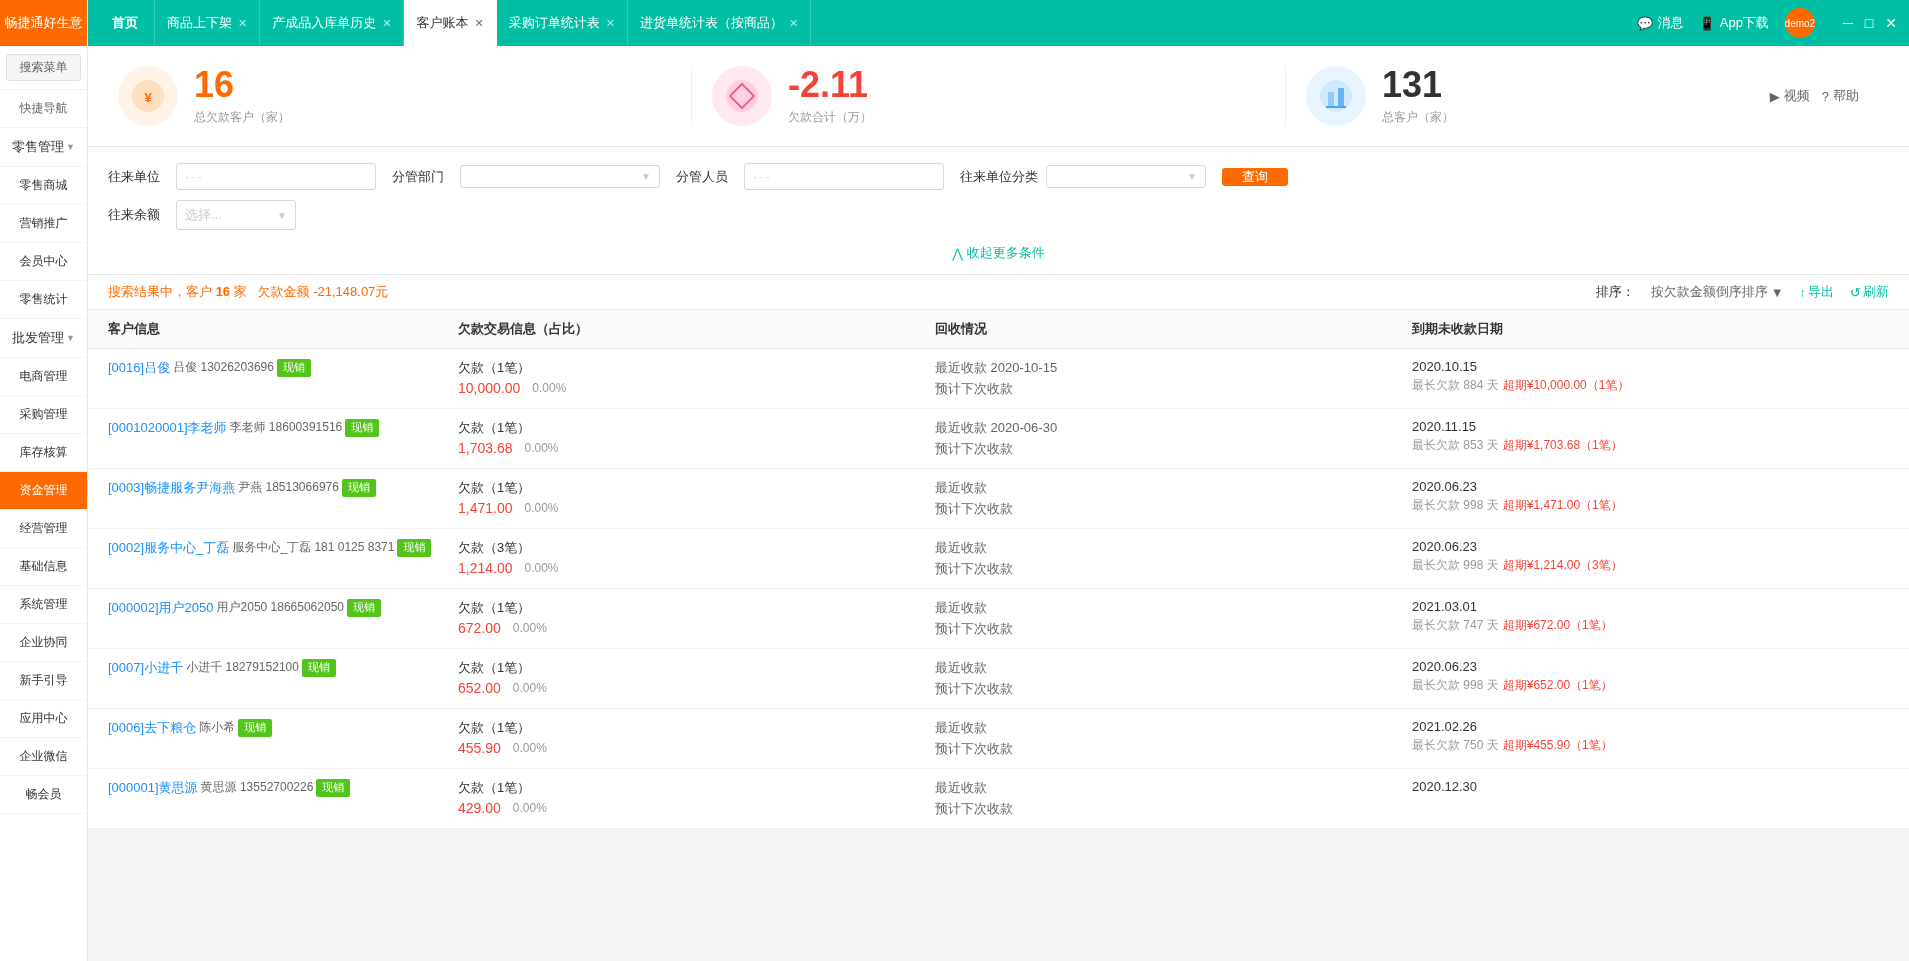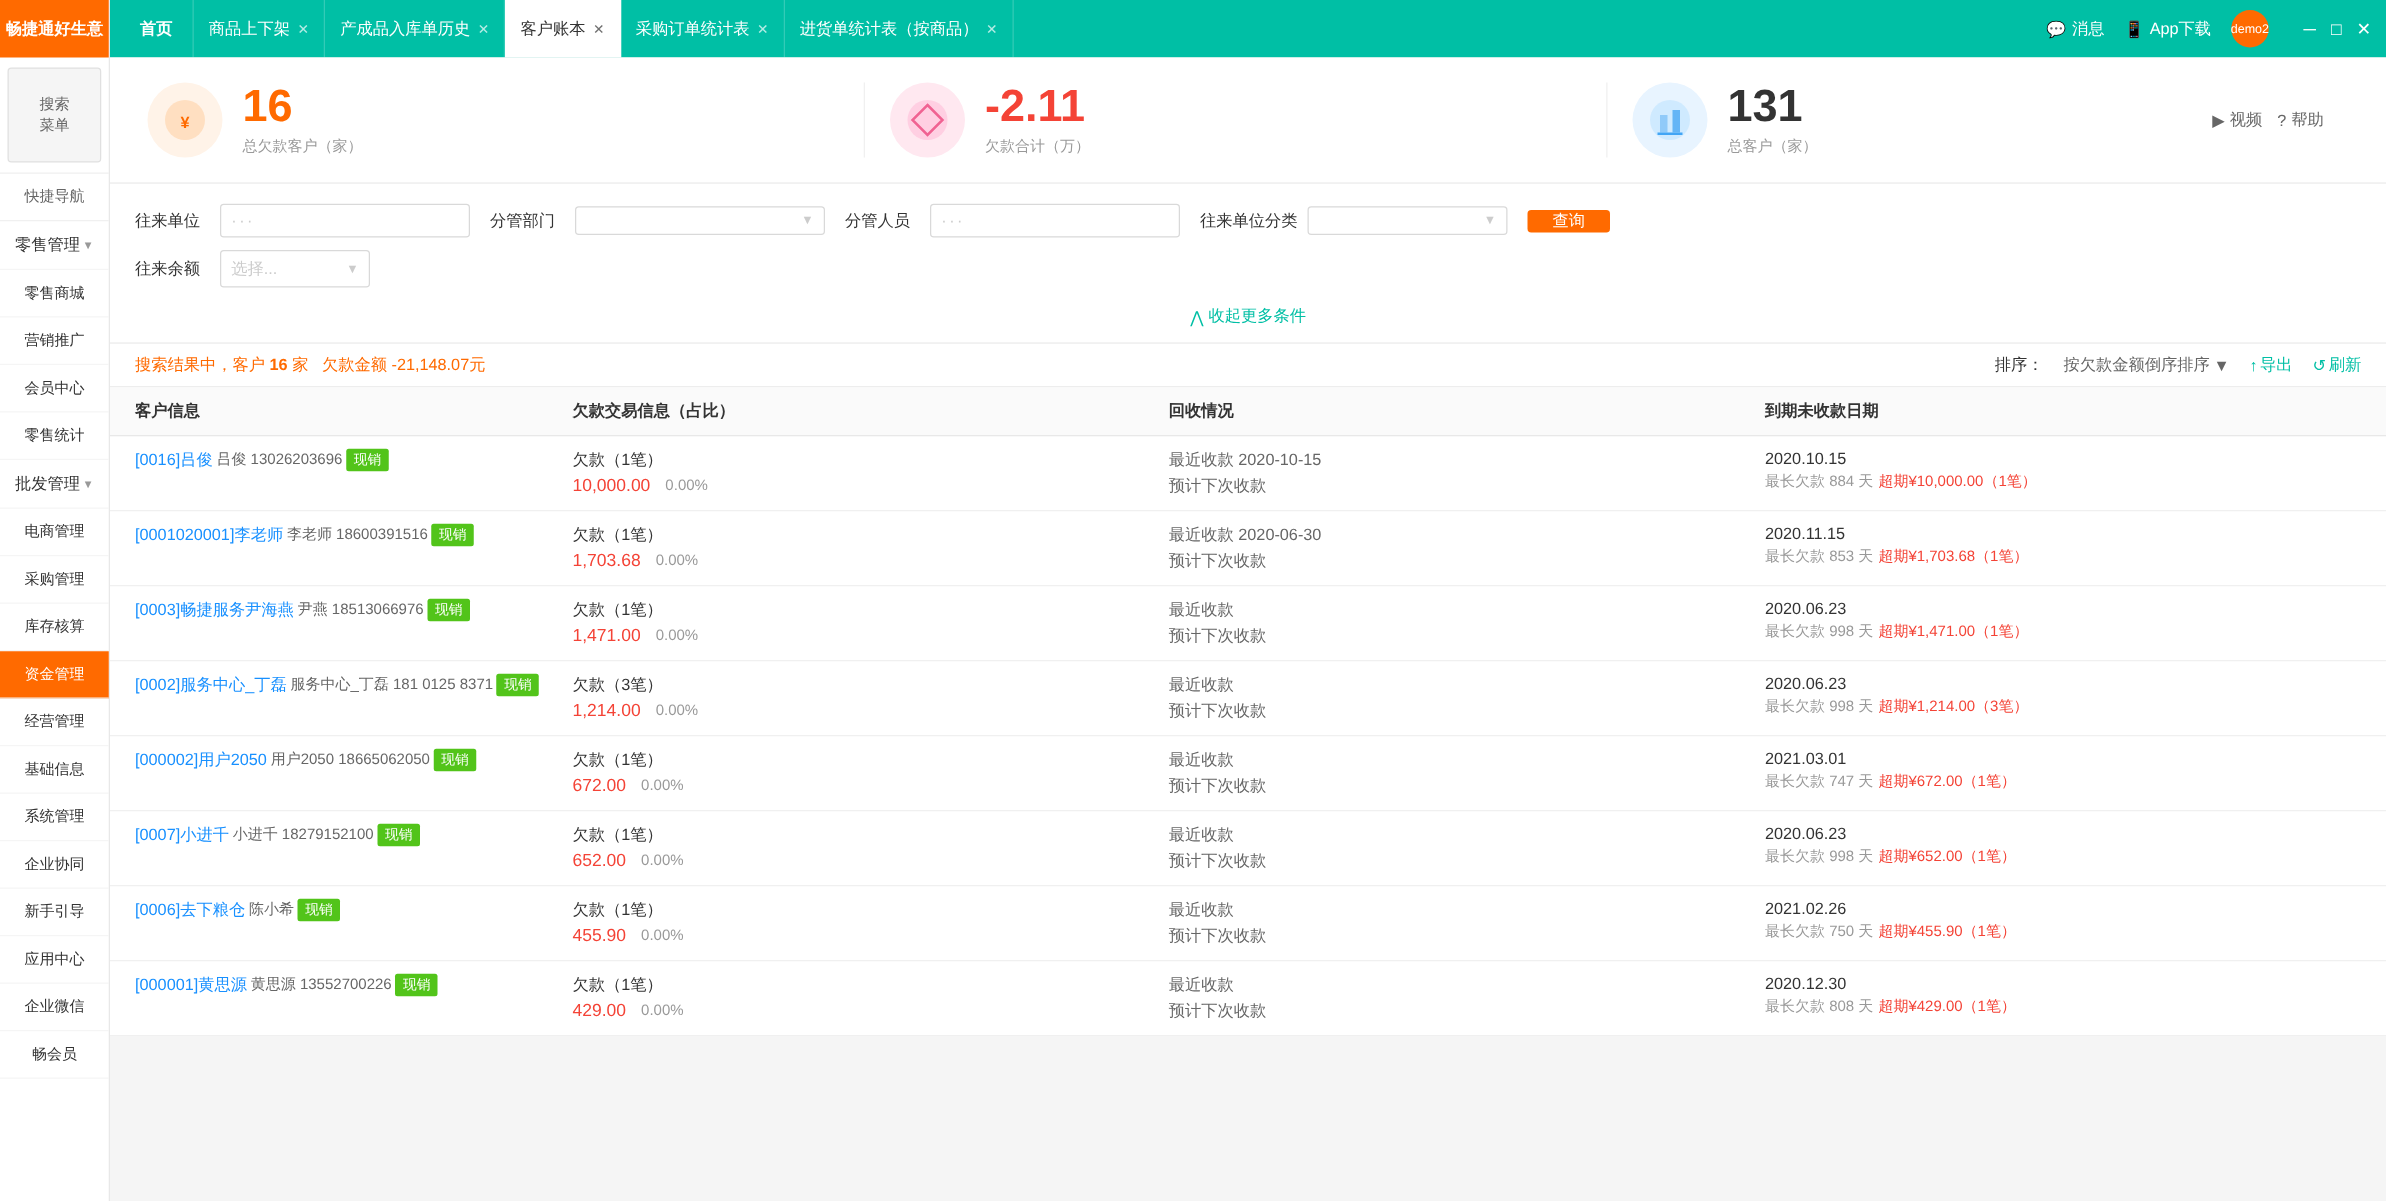--- a/index.html
+++ b/index.html
@@ -1,23 +1,23 @@
 <!DOCTYPE html>
 <html><head>
   <meta charset="utf-8">
   <style>
     * { box-sizing: border-box; margin: 0; padding: 0; font-family: 'Microsoft YaHei', Arial, sans-serif; font-size: 13px; }
     body { background: #f5f5f5; display: flex; height: 961px; overflow: hidden; }
 
     
     .sidebar { width: 88px; background: #fff; display: flex; flex-direction: column; border-right: 1px solid #e8e8e8; flex-shrink: 0; }
     .sidebar-logo { background: #ff6a00; padding: 8px 4px; display: flex; align-items: center; justify-content: center; height: 46px; }
-    .sidebar-logo-text { color: #fff; font-size: 11px; font-weight: bold; text-align: center; line-height: 1.3; }
+    .sidebar-logo-text { color: #fff; font-size: 11px; font-weight: normal; text-align: center; line-height: 1.3; }
     .sidebar-search { padding: 8px 6px; border-bottom: 1px solid #f0f0f0; }
-    .sidebar-search-btn { width: 100%; background: #f5f5f5; border: 1px solid #e0e0e0; border-radius: 3px; padding: 20px; text-align: center; color: #666; font-size: 12px; cursor: pointer; }
+    .sidebar-search-btn { width: 100%; background: #f5f5f5; border: 1px solid #e0e0e0; border-radius: 3px; padding: 4px; text-align: center; color: #666; font-size: 12px; cursor: pointer; }
     .sidebar-quick { padding: 10px 6px; border-bottom: 1px solid #f0f0f0; text-align: center; color: #666; font-size: 12px; cursor: pointer; }
     .sidebar-item { padding: 10px 6px; text-align: center; color: #333; font-size: 12px; cursor: pointer; border-bottom: 1px solid #f5f5f5; }
     .sidebar-item.active { color: #fff; background: #ff6a00; }
     .sidebar-item-with-arrow { display: flex; align-items: center; justify-content: center; gap: 2px; }
     .sidebar-arrow { font-size: 9px; color: #999; }
 
     
     .main { flex: 1; display: flex; flex-direction: column; overflow: hidden; }
 
     
@@ -517,23 +517,19 @@
         <span class="debt-amount">429.00</span>
         <span class="debt-percent">0.00%</span>
       </div>
     </div>
     <div class="recovery-info">
       <span>最近收款</span>
       <span>预计下次收款</span>
     </div>
     <div class="overdue-info">
       <span class="overdue-date">2020.12.30</span>
-      <div class="overdue-row">
-        <span class="overdue-detail">最长欠款 808 天</span>
-        <span class="overdue-link">超期¥429.00（1笔）</span>
-      </div>
     </div>
   </div>
         </div>
     </div>
 
   </div>
 </div>
 
 </body></html>

